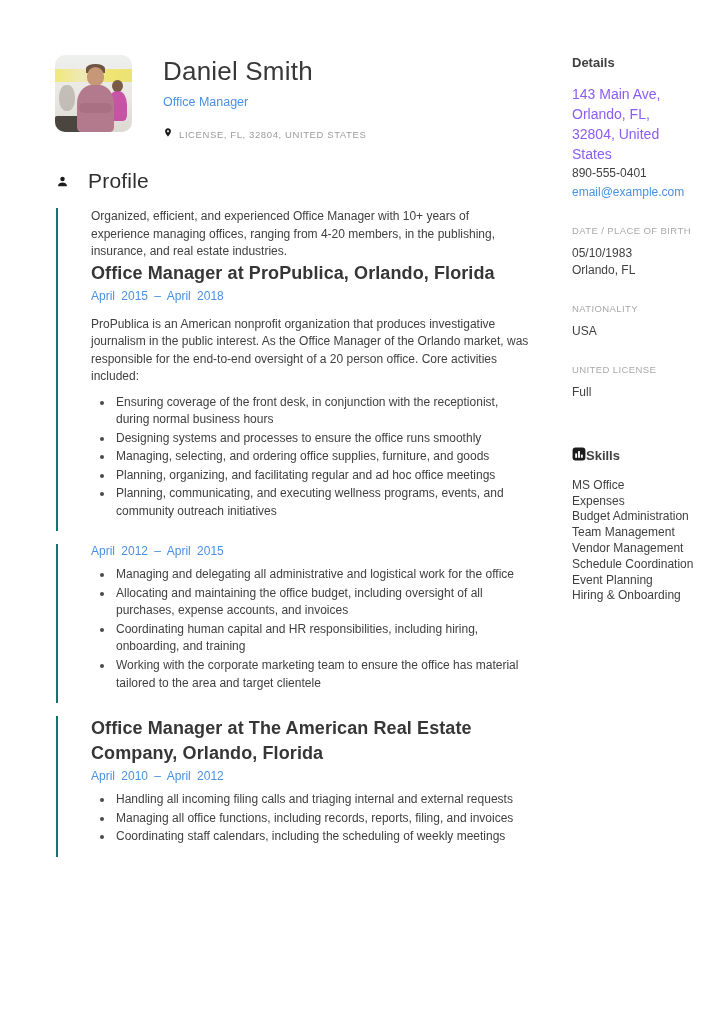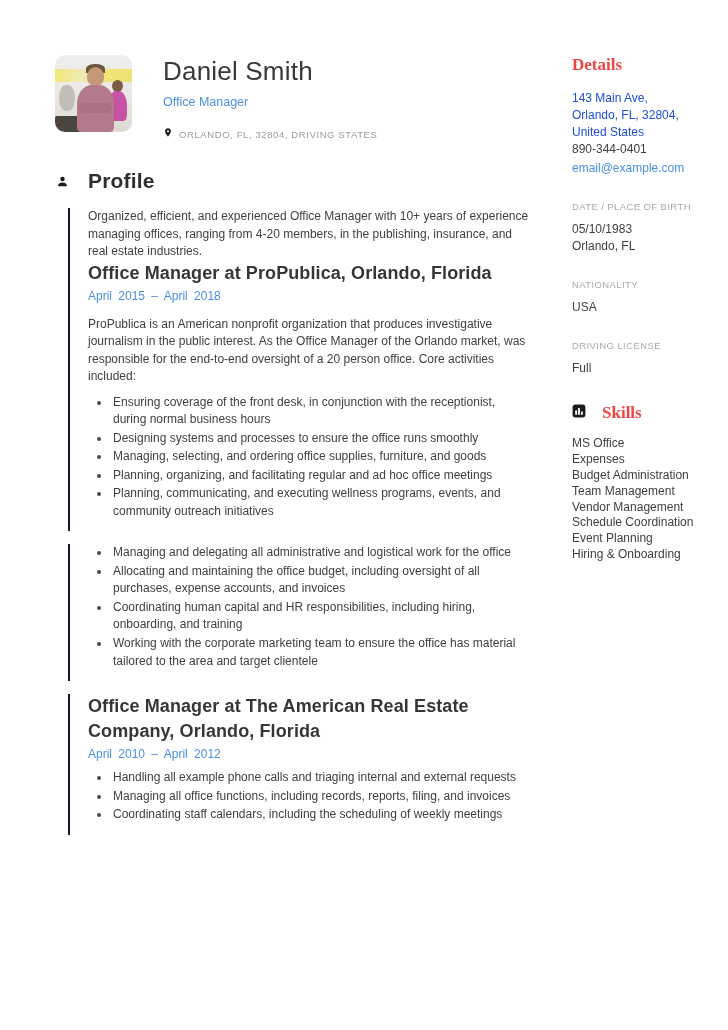--- a/index.html
+++ b/index.html
@@ -31,42 +31,42 @@
   .ph-arms { position:absolute; left:24px; top:48px; width:33px; height:10px; background:#a96f82; border-radius:6px; }
 
   .name { font-size:26px; font-weight:400; color:#383838; letter-spacing:.2px; margin-top:1px; }
   .title-sub { font-size:12.5px; color:#4a90e2; margin-top:8px; }
   .loc-row { display:flex; align-items:center; gap:6px; margin-top:16px; }
   .loc-text { font-size:9.5px; color:#9b9b9b; letter-spacing:.6px; }
 
   
   .sec-head { display:flex; align-items:center; margin-top:26px; margin-bottom:15px; }
   .sec-icon { width:33px; flex:0 0 33px; display:flex; align-items:center; }
-  .sec-title { font-size:21px; font-weight:700; color:#2e2e2e; letter-spacing:.2px; }
+  .sec-title { font-size:21px; font-weight:400; color:#2e2e2e; letter-spacing:.2px; }
 
-  .block { margin-left:13px; border-left:2px solid #0f172a; padding-left:18px; }
+  .block { margin-left:1px; border-left:2px solid #0f766e; padding-left:33px; }
   .body-text { font-size:12px; line-height:1.46; color:#404040; }
 
   .job { padding-bottom:10px; margin-bottom:13px; }
   .job:last-child { margin-bottom:0; }
   .job-name { font-size:18px; font-weight:700; color:#363636; line-height:1.4; letter-spacing:.1px; }
   .dates { font-size:12px; color:#4a90e2; margin-top:3px; word-spacing:3px; }
   .job-desc { margin-top:13px; }
   .job ul { margin-top:8px; padding-left:23px; }
   .job li { font-size:12px; line-height:1.46; color:#404040; padding-left:2px; margin-bottom:1px; }
   .job li::marker { color:#4a4a4a; }
 
   
-  .sb-heading { font-size:17px; font-weight:700; color:#ef4444;font-family:Liberation Serif, serif; }
-  .sb-address { font-size:12px; line-height:1.42; color:#1d4ed8; margin-top:15px; }
+  .sb-heading { font-size:13px; font-weight:700; color:#404040; }
+  .sb-address { font-size:14px; line-height:1.42; color:#8b5cf6; margin-top:15px; }
   .sb-line { font-size:12px; line-height:1.42; color:#3f3f3f; }
   .sb-email { font-size:12px; line-height:1.42; color:#4a90e2; text-decoration:none; display:inline-block; }
   .sb-label { font-size:9.5px; color:#a9a9a9; letter-spacing:.4px; margin-top:24px; }
   .sb-val { font-size:12px; line-height:1.42; color:#3f3f3f; margin-top:9px; }
-  .skills-head { display:flex; align-items:center; gap:16px; margin-top:26px; }
+  .skills-head { display:flex; align-items:center; gap:0; margin-top:46px; }
   .skills-list { margin-top:13px; }
   .skill-item { font-size:12px; line-height:1.32; color:#3f3f3f; }
 </style>
 </head>
 <body>
 
 <div class="page">
 
   <div class="main">
 
@@ -84,21 +84,21 @@
       </div>
       <div>
         <div class="name">Daniel Smith</div>
         <div class="title-sub">Office Manager</div>
         <div class="loc-row">
           <span>
             <svg viewBox="0 0 24 24" width="10" height="13">
                 <path d="M12 2C8.1 2 5 5.1 5 9c0 5.2 7 13 7 13s7-7.8 7-13c0-3.9-3.1-7-7-7zm0 9.5A2.5 2.5 0 1 1 12 6.5a2.5 2.5 0 0 1 0 5z" fill="#1c1c1c"></path>
               </svg>
           </span>
-          <span class="loc-text">ORLANDO, FL, 32804, DRIVING STATES</span>
+          <span class="loc-text">LICENSE, FL, 32804, UNITED STATES</span>
         </div>
       </div>
     </div>
 
     <div class="sec-head">
       <span class="sec-icon">
         <svg viewBox="0 0 24 24" width="15" height="15">
             <path d="M12 11.5a3.6 3.6 0 1 0-3.6-3.6A3.6 3.6 0 0 0 12 11.5zm0 2.2c-3.1 0-7 1.6-7 4.7v1.1h14v-1.1c0-3.1-3.9-4.7-7-4.7z" fill="#1c1c1c"></path>
           </svg>
       </span>
@@ -116,56 +116,57 @@
       <ul>
         <li>Ensuring coverage of the front desk, in conjunction with the receptionist, during normal business hours</li>
         <li>Designing systems and processes to ensure the office runs smoothly</li>
         <li>Managing, selecting, and ordering office supplies, furniture, and goods</li>
         <li>Planning, organizing, and facilitating regular and ad hoc office meetings</li>
         <li>Planning, communicating, and executing wellness programs, events, and community outreach initiatives</li>
       </ul>
     </div>
 
     <div class="block job">
+      <div class="dates">April 2012 – April 2015</div>
       <ul>
         <li>Managing and delegating all administrative and logistical work for the office</li>
         <li>Allocating and maintaining the office budget, including oversight of all purchases, expense accounts, and invoices</li>
         <li>Coordinating human capital and HR responsibilities, including hiring, onboarding, and training</li>
         <li>Working with the corporate marketing team to ensure the office has material tailored to the area and target clientele</li>
       </ul>
     </div>
 
     <div class="block job">
       <div class="job-name">Office Manager at The American Real Estate Company, Orlando, Florida</div>
       <div class="dates">April 2010 – April 2012</div>
       <ul>
-        <li>Handling all example phone calls and triaging internal and external requests</li>
+        <li>Handling all incoming filing calls and triaging internal and external requests</li>
         <li>Managing all office functions, including records, reports, filing, and invoices</li>
         <li>Coordinating staff calendars, including the scheduling of weekly meetings</li>
 
       </ul>
     </div>
 
   </div>
 
   <div class="sidebar">
 
     <div class="sb-heading">Details</div>
     <div class="sb-address">143 Main Ave, Orlando, FL, 32804, United States</div>
-    <div class="sb-line">890-344-0401</div>
+    <div class="sb-line">890-555-0401</div>
     <a class="sb-email" href="#">email@example.com</a>
 
     <div class="sb-label">DATE / PLACE OF BIRTH</div>
     <div class="sb-val">05/10/1983</div>
     <div class="sb-line">Orlando, FL</div>
 
     <div class="sb-label">NATIONALITY</div>
     <div class="sb-val">USA</div>
 
-    <div class="sb-label">DRIVING LICENSE</div>
+    <div class="sb-label">UNITED LICENSE</div>
     <div class="sb-val">Full</div>
 
     <div class="skills-head">
       <span>
         <svg viewBox="0 0 24 24" width="14" height="14">
             <rect x="1" y="1" width="22" height="22" rx="5" fill="#1c1c1c"></rect>
             <rect x="5.5" y="11" width="3.2" height="7.5" fill="#ffffff"></rect>
             <rect x="10.4" y="7" width="3.2" height="11.5" fill="#ffffff"></rect>
             <rect x="15.3" y="13" width="3.2" height="5.5" fill="#ffffff"></rect>
           </svg>

